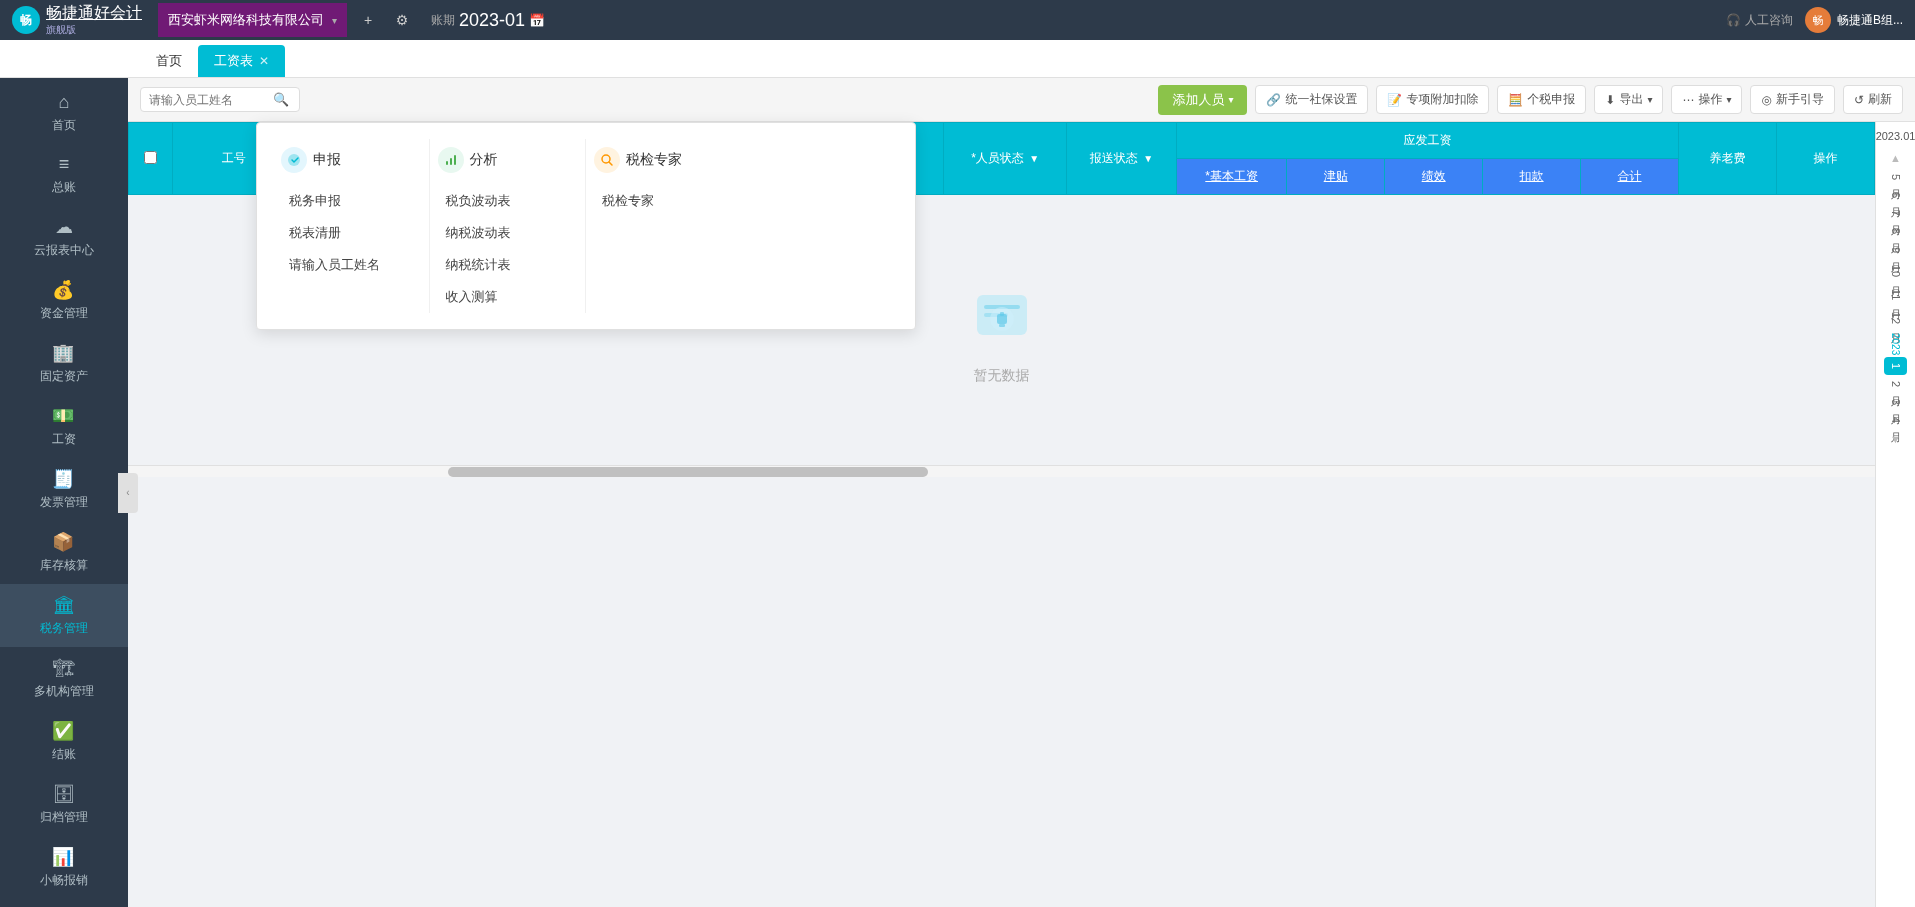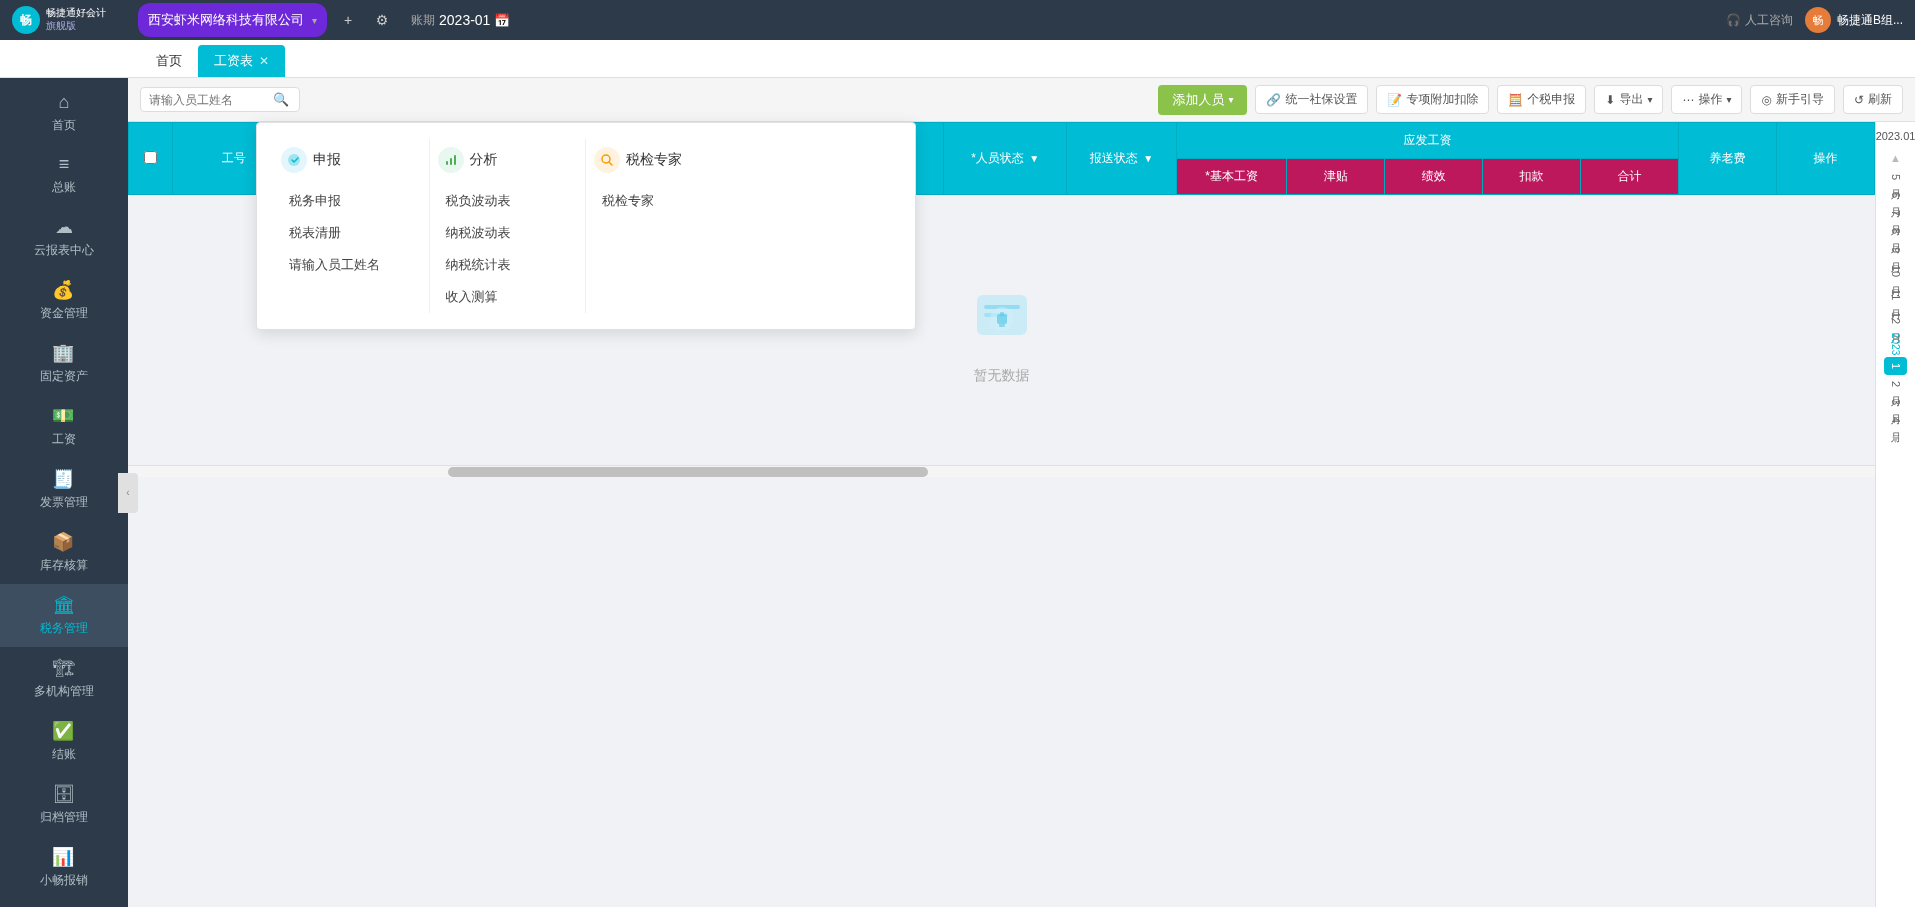--- a/index.html
+++ b/index.html
@@ -23,44 +23,44 @@
       min-width: 110px;
     }
     .logo-icon {
       width: 28px;
       height: 28px;
       background: #00bcd4;
       border-radius: 50%;
       display: flex; align-items: center; justify-content: center;
       font-size: 12px; color: #fff; font-weight: bold;
     }
-    .logo-text { font-size: 10px; color: #fff; line-height: 1.2; }
+    .logo-text { font-size: 16px; color: #fff; line-height: 1.2; text-decoration: underline; }
     .logo-sub { font-size: 10px; color: #aad; }
     .company-select {
       display: flex; align-items: center; gap: 4px;
       margin-left: 16px;
-      background: #6d28d9;
+      background: #701a75;
       padding: 8px 10px;
-      border-radius: 12px;
+      border-radius: 0;
       cursor: pointer;
       color: #fff;
       font-size: 13px;
     }
     .chevron-down { font-size: 10px; color: #aaa; margin-left: 4px; }
     .top-bar-actions {
       display: flex; align-items: center; gap: 8px; margin-left: 8px;
     }
     .top-bar-icon-btn {
       width: 26px; height: 26px;
       display: flex; align-items: center; justify-content: center;
       border-radius: 4px; cursor: pointer; color: #ccc;
       font-size: 14px;
     }
     .period-label { color: #aaa; margin-left: 16px; font-size: 12px; }
-    .period-value { color: #fff; margin-left: 4px; font-size: 14px; }
+    .period-value { color: #fff; margin-left: 4px; font-size: 18px; }
     .period-icon { margin-left: 4px; color: #00bcd4; cursor: pointer; }
     .top-bar-right {
       margin-left: auto;
       display: flex; align-items: center; gap: 12px;
     }
     .service-btn {
       display: flex; align-items: center; gap: 4px;
       color: #aaa; font-size: 12px; cursor: pointer;
     }
     .user-info {
@@ -220,21 +220,22 @@
       color: #fff;
       font-weight: normal;
       font-size: 12px;
       padding: 8px 8px;
       height: 36px;
       text-align: center;
       border: 1px solid #00acc1;
       white-space: nowrap;
     }
     .salary-table th.sub-header {
-      background: #be185d;
+      background: #3b82f6;
+      text-decoration: underline;
     }
     .col-checkbox { width: 36px; }
     .col-id { width: 100px; }
     .col-name { width: 100px; }
     .col-dept { width: 90px; }
     .col-id-type { width: 100px; }
     .col-id-num { width: 140px; }
     .col-domicile { width: 100px; }
     .col-status { width: 100px; }
     .col-report-status { width: 90px; }

